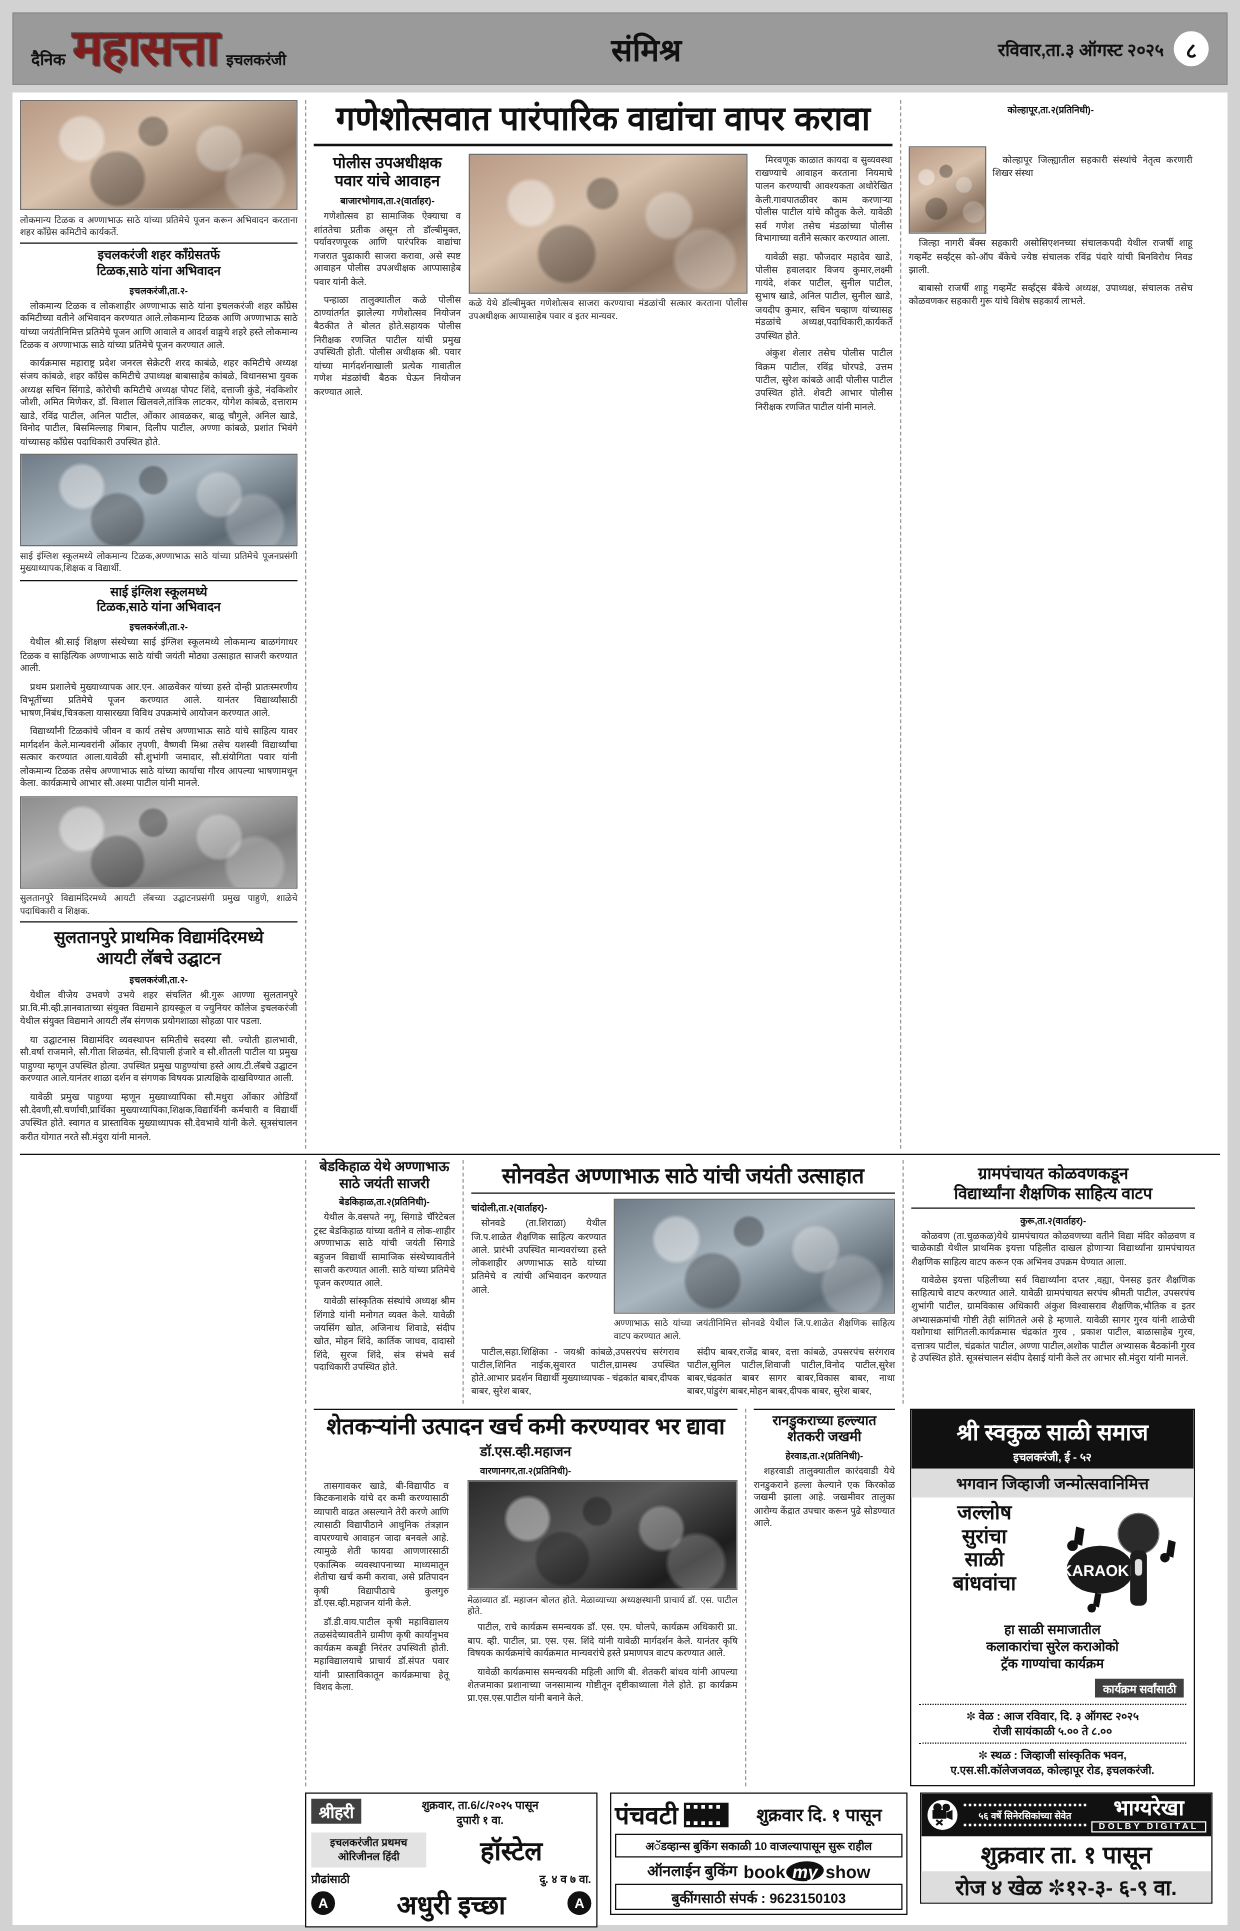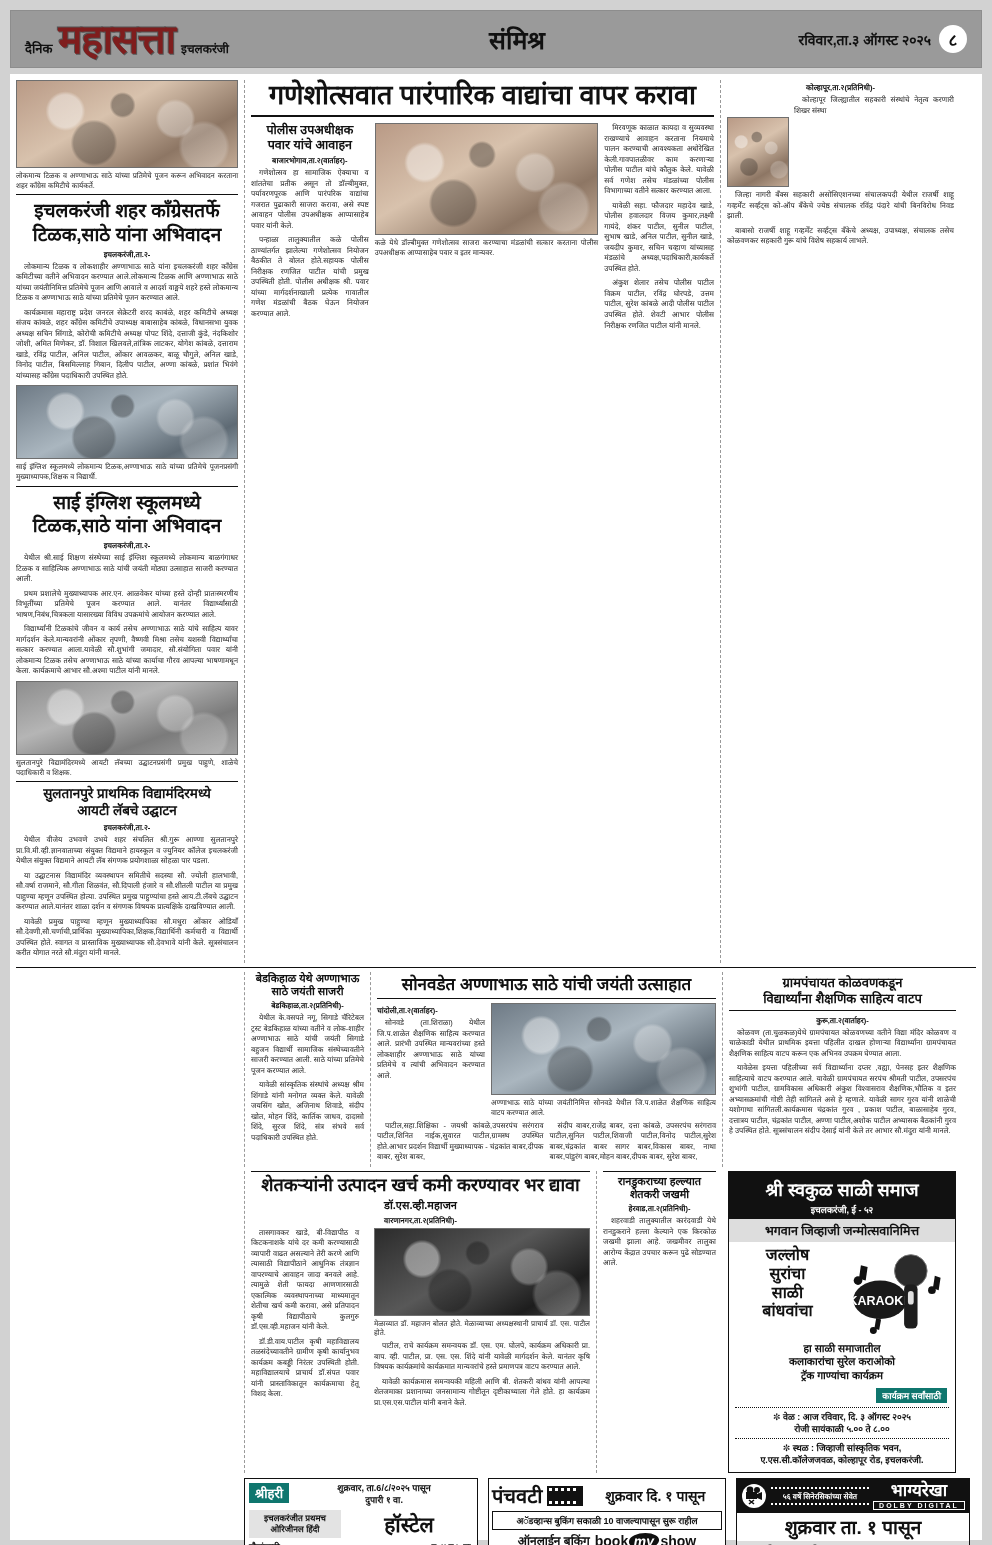--- a/index.html
+++ b/index.html
@@ -32,21 +32,21 @@
 
   
   .sheet { background:#ffffff; margin-top:6px; padding:6px; height:1466px; position:relative; }
   .row { display:flex; gap:6px; }
   .col { position:relative; }
   .vrule { border-left:1px dashed #999; }
   .hr-sep { border-top:1px solid #111; margin:4px 0; }
 
   
   .cap { font-size:7.2px; line-height:1.35; text-align:justify; color:#222; }
-  .hl-sm { font-size:19px; font-weight:bold; text-align:center; line-height:1.22; margin:3px 0; }
+  .hl-sm { font-size:10px; font-weight:bold; text-align:center; line-height:1.22; margin:3px 0; }
   .hl-md { font-size:17px; font-weight:bold; text-align:center; line-height:1.2; margin:3px 0; }
   .hl-lg { font-size:27px; font-weight:bold; text-align:center; line-height:1.12; }
   .dateline { font-size:7.5px; font-weight:bold; text-align:center; margin:2px 0 3px; }
   .body { font-size:7.4px; line-height:1.42; text-align:justify; color:#1a1a1a; }
   .body p { margin:0 0 4px; text-indent:8px; }
   .subhl { font-size:12.5px; font-weight:bold; text-align:center; line-height:1.2; }
   .kicker { font-size:11px; font-weight:bold; text-align:center; line-height:1.2; }
 
   
   .photo { background:linear-gradient(160deg,#8e8e8e 0%,#b5b5b5 38%,#7b7b7b 70%,#a2a2a2 100%);
@@ -60,21 +60,21 @@
        radial-gradient(circle at 85% 76%, rgba(255,255,255,.22) 0 11%, transparent 13%);
   }
   .photo.warm { background:linear-gradient(150deg,#b99a86,#d8c2ad 40%,#8d7664 75%,#c3ab96); }
   .photo.group { background:linear-gradient(155deg,#6f7b86,#aab6bf 45%,#5e6a74 80%,#93a0aa); }
   .photo.dark { background:linear-gradient(150deg,#2b2b2b,#585858 45%,#1d1d1d 80%,#4a4a4a); }
 
   
   .ad { border:1px solid #111; background:#fff; overflow:hidden; }
   .ad-hdr-black { background:#111; color:#fff; text-align:center; font-weight:bold; }
   .ad-grey { background:#ddd; text-align:center; font-weight:bold; }
-  .chip { display:inline-block; background:#0f766e; color:#fff; padding:1px 6px; font-weight:bold; }
+  .chip { display:inline-block; background:#404040; color:#fff; padding:1px 6px; font-weight:bold; }
   .circA { width:19px;height:19px;border-radius:50%;background:#111;color:#fff;
            display:inline-flex;align-items:center;justify-content:center;font-size:11px;font-weight:bold; }
   .bms { display:inline-flex; align-items:center; font-weight:bold; }
   .bms .b1{ color:#111; } .bms .b2{ background:#111;color:#fff;border-radius:50%;padding:0 5px;margin:0 1px;
             transform:skewX(-10deg); display:inline-block; } .bms .b3{ color:#111; }
 </style>
 </head>
 <body>
 
 <div class="page">
@@ -160,21 +160,21 @@
           </div>
         </div>
       </div>
 
       <div class="col vrule" style="width:234px;padding-left:6px;">
         <div class="dateline">कोल्हापूर,ता.२(प्रतिनिधी)-</div>
         <div class="row" style="gap:5px;">
           <div style="width:62px;">
             <div class="photo warm" style="height:70px;margin-top:22px;"></div>
           </div>
-          <div style="flex:1;">
+          <div style="flex:1;margin-top:28px;">
             <div class="body">
               <p>कोल्हापूर जिल्ह्यातील सहकारी संस्थांचे नेतृत्व करणारी शिखर संस्था</p>
             </div>
           </div>
         </div>
         <div class="body" style="margin-top:3px;">
           <p>जिल्हा नागरी बँक्स सहकारी असोसिएशनच्या संचालकपदी येथील राजर्षी शाहू गव्हर्मेंट सर्व्हंट्स को-ऑप बँकेचे ज्येष्ठ संचालक रविंद्र पंदारे यांची बिनविरोध निवड झाली.</p>
           <p>बाबासो राजर्षी शाहू गव्हर्मेंट सर्व्हंट्स बँकेचे अध्यक्ष, उपाध्यक्ष, संचालक तसेच कोळवणकर सहकारी गुरू यांचे विशेष सहकार्य लाभले.</p>
         </div>
       </div>

